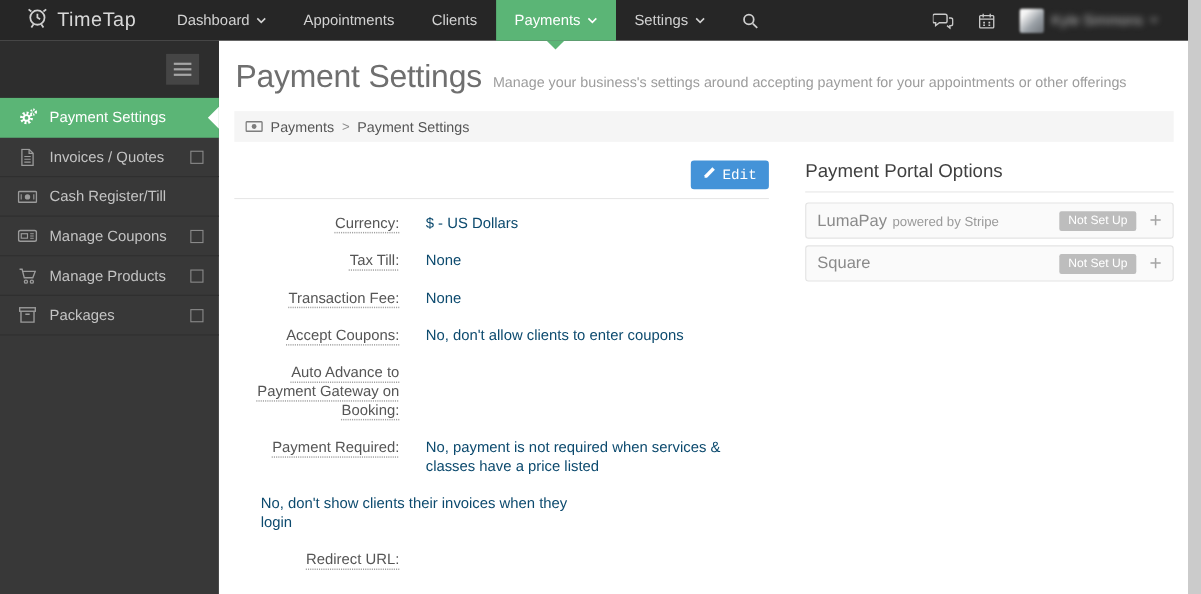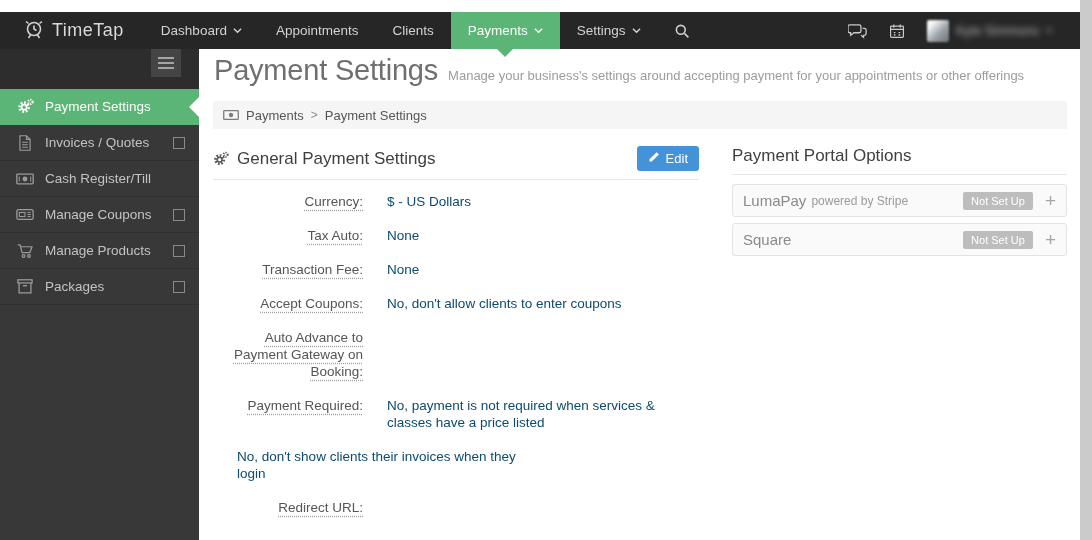--- a/index.html
+++ b/index.html
@@ -4,21 +4,21 @@
 <style>
   * { margin:0; padding:0; box-sizing:border-box; }
   html,body { width:1092px; height:540px; }
   body { font-family:"Liberation Sans", sans-serif; background:#fff; overflow:hidden; }
   .page { position:relative; width:1092px; height:540px; overflow:hidden; background:#fff; }
 
   
   .scrollbar-track { position:absolute; top:0; right:0; width:12px; height:540px; background:#cbcbcb; z-index:50; }
 
   
-  .topnav { position:absolute; top:12px; left:0; width:1080px; height:37px; background:#262626;
+  .topnav { position:absolute; top:0; left:0; width:1080px; height:37px; background:#262626;
             display:flex; align-items:stretch; z-index:40; }
   .brand { display:flex; align-items:center; padding:0 20px 0 22px; color:#dcdcdc; }
   .brand-text { font-size:18px; letter-spacing:.5px; color:#d8d8d8; margin-left:6px; font-weight:400; }
   .nav-items { display:flex; align-items:stretch;justify-content:flex-end; }
   .nav-item { position:relative; display:flex; align-items:center; gap:6px; padding:0 17px;
               font-size:13.5px; color:#d2d2d2; cursor:pointer; }
   .nav-item.active { background:#5bb576; color:#fff; }
   .nav-item.active::after { content:''; position:absolute; left:50%; top:100%; transform:translateX(-50%);
               border-left:8px solid transparent; border-right:8px solid transparent; border-top:8px solid #5bb576; }
   .chev { width:9px; height:9px; display:inline-block; }
@@ -60,21 +60,21 @@
   .breadcrumb .b-sep { color:#8a8a8a; font-size:12px; }
 
   .columns { display:flex; margin-top:17px; gap:33px; }
   .col-left { flex:1 1 auto; min-width:0; }
   .col-right { flex:0 0 335px; }
 
   .panel-head { display:flex; align-items:center; padding-bottom:8px; border-bottom:1px solid #e7e7e7; }
   .panel-title { font-size:17px; color:#3f3f3f; display:flex; align-items:center; gap:8px; }
   .panel-title .p-icon { color:#5a5a5a; display:flex; }
   .edit-btn { margin-left:auto; background:#4493d8; color:#fff; font-size:13px; border:none; border-radius:3px;
-              padding:5px 11px; display:flex; align-items:center; gap:6px; cursor:pointer; }
+              padding:5px 11px; display:flex; align-items:center; gap:6px; cursor:pointer;font-family:Liberation Mono, monospace; }
 
   .fields { margin-top:13px; }
   .field-row { display:flex; margin-bottom:17px; font-size:13.5px; line-height:17px; }
   .field-label { flex:0 0 150px; text-align:right; color:#555;
                  text-decoration:underline dotted #a0a0a0; text-underline-offset:4px; cursor:help; }
   .field-value { margin-left:24px; color:#0c4a6e; max-width:282px; }
 
   .portal-list { margin-top:9px; }
   .portal-row { height:33px; background:#fafafa; border:1px solid #e3e3e3; border-radius:3px;
                 display:flex; align-items:center; padding:0 10px; margin-bottom:6px; cursor:pointer; }
@@ -255,47 +255,37 @@
       </span>
       <a>Payments</a>
       <span class="b-sep">&gt;</span>
       <span>Payment Settings</span>
     </div>
 
     <div class="columns">
 
       <div class="col-left">
         <div class="panel-head">
-          <span class="panel-title">
-            <span class="p-icon">
-              <svg width="16" height="16" viewBox="0 0 24 24" fill="none" stroke="currentColor">
-                <circle cx="10" cy="13" r="6" stroke-width="4.5" stroke-dasharray="2.4 2.2"></circle>
-                <circle cx="10" cy="13" r="3.6" stroke-width="2.4"></circle>
-                <circle cx="19" cy="5.5" r="3" stroke-width="3" stroke-dasharray="1.6 1.5"></circle>
-              </svg>
-            </span>
-            <span>General Payment Settings</span>
-          </span>
           <button class="edit-btn">
             <span>
               <svg width="12" height="12" viewBox="0 0 16 16" fill="currentColor">
                 <path d="M11.5 1.5 l3 3 L5 14 H2 v-3 z"></path>
               </svg>
             </span>
             <span>Edit</span>
           </button>
         </div>
 
         <div class="fields">
           <div class="field-row">
             <span class="field-label">Currency:</span>
             <span class="field-value">$ - US Dollars</span>
           </div>
           <div class="field-row">
-            <span class="field-label">Tax Auto:</span>
+            <span class="field-label">Tax Till:</span>
             <span class="field-value">None</span>
           </div>
           <div class="field-row">
             <span class="field-label">Transaction Fee:</span>
             <span class="field-value">None</span>
           </div>
           <div class="field-row">
             <span class="field-label">Accept Coupons:</span>
             <span class="field-value">No, don't allow clients to enter coupons</span>
           </div>

